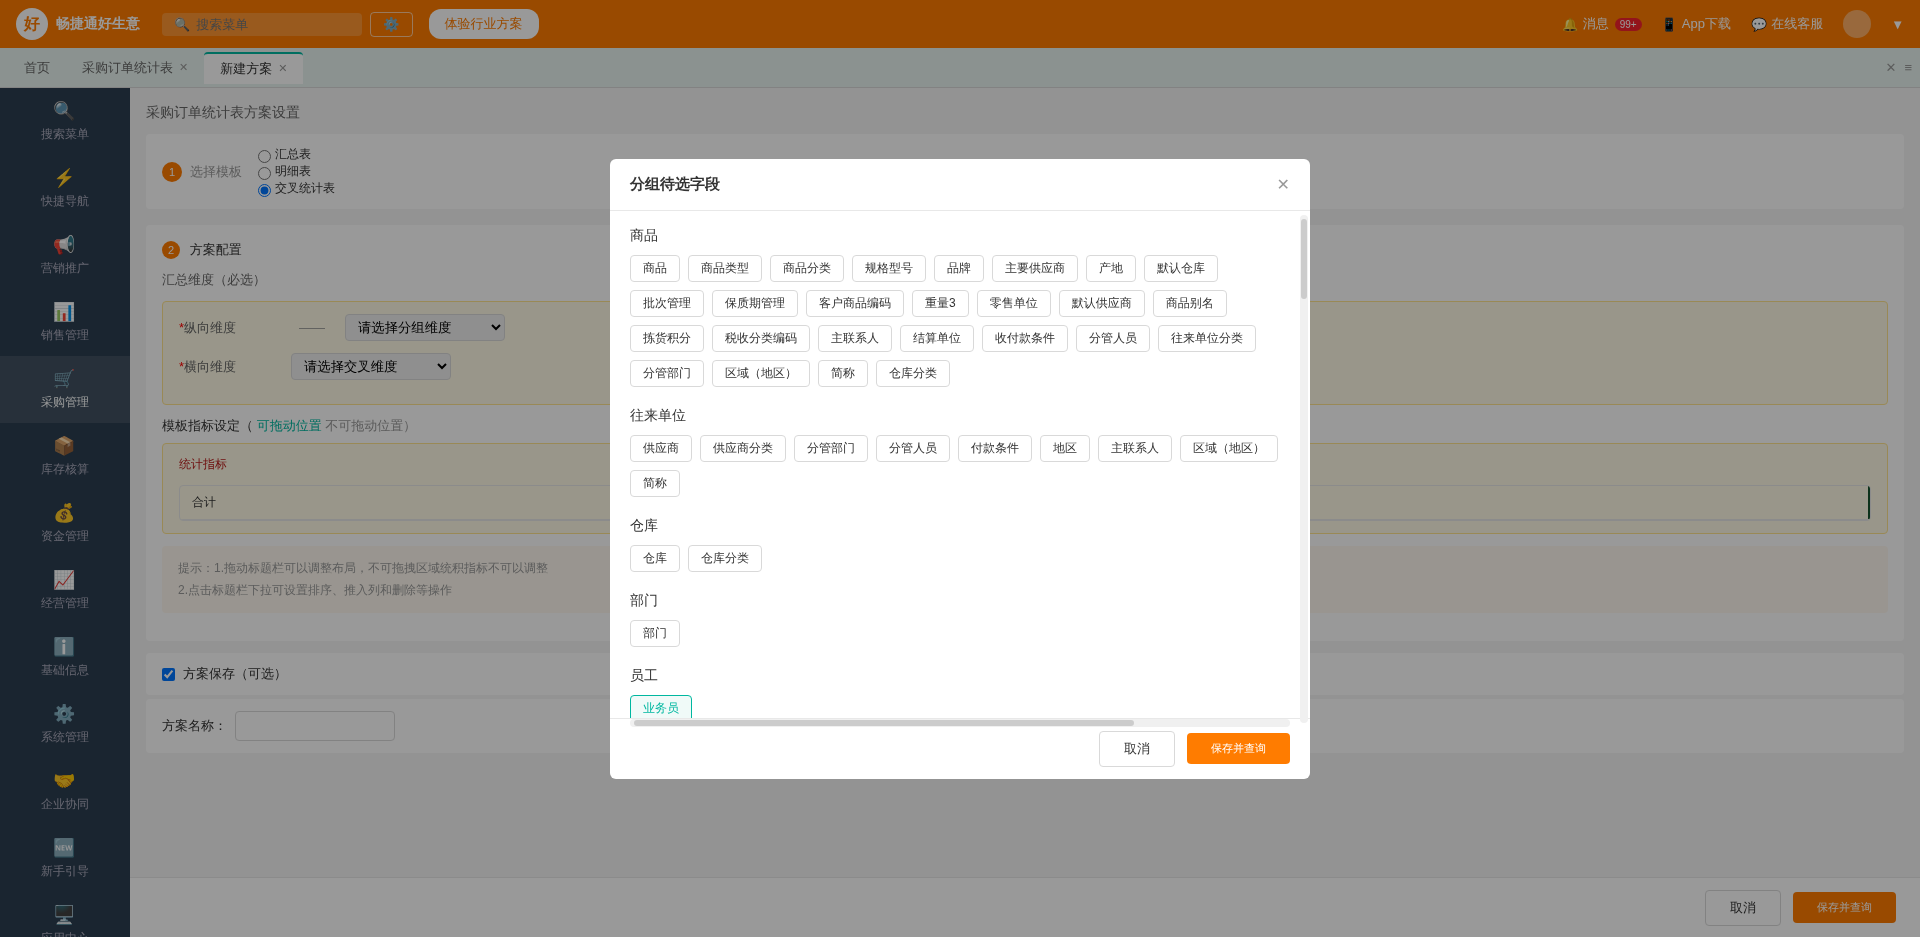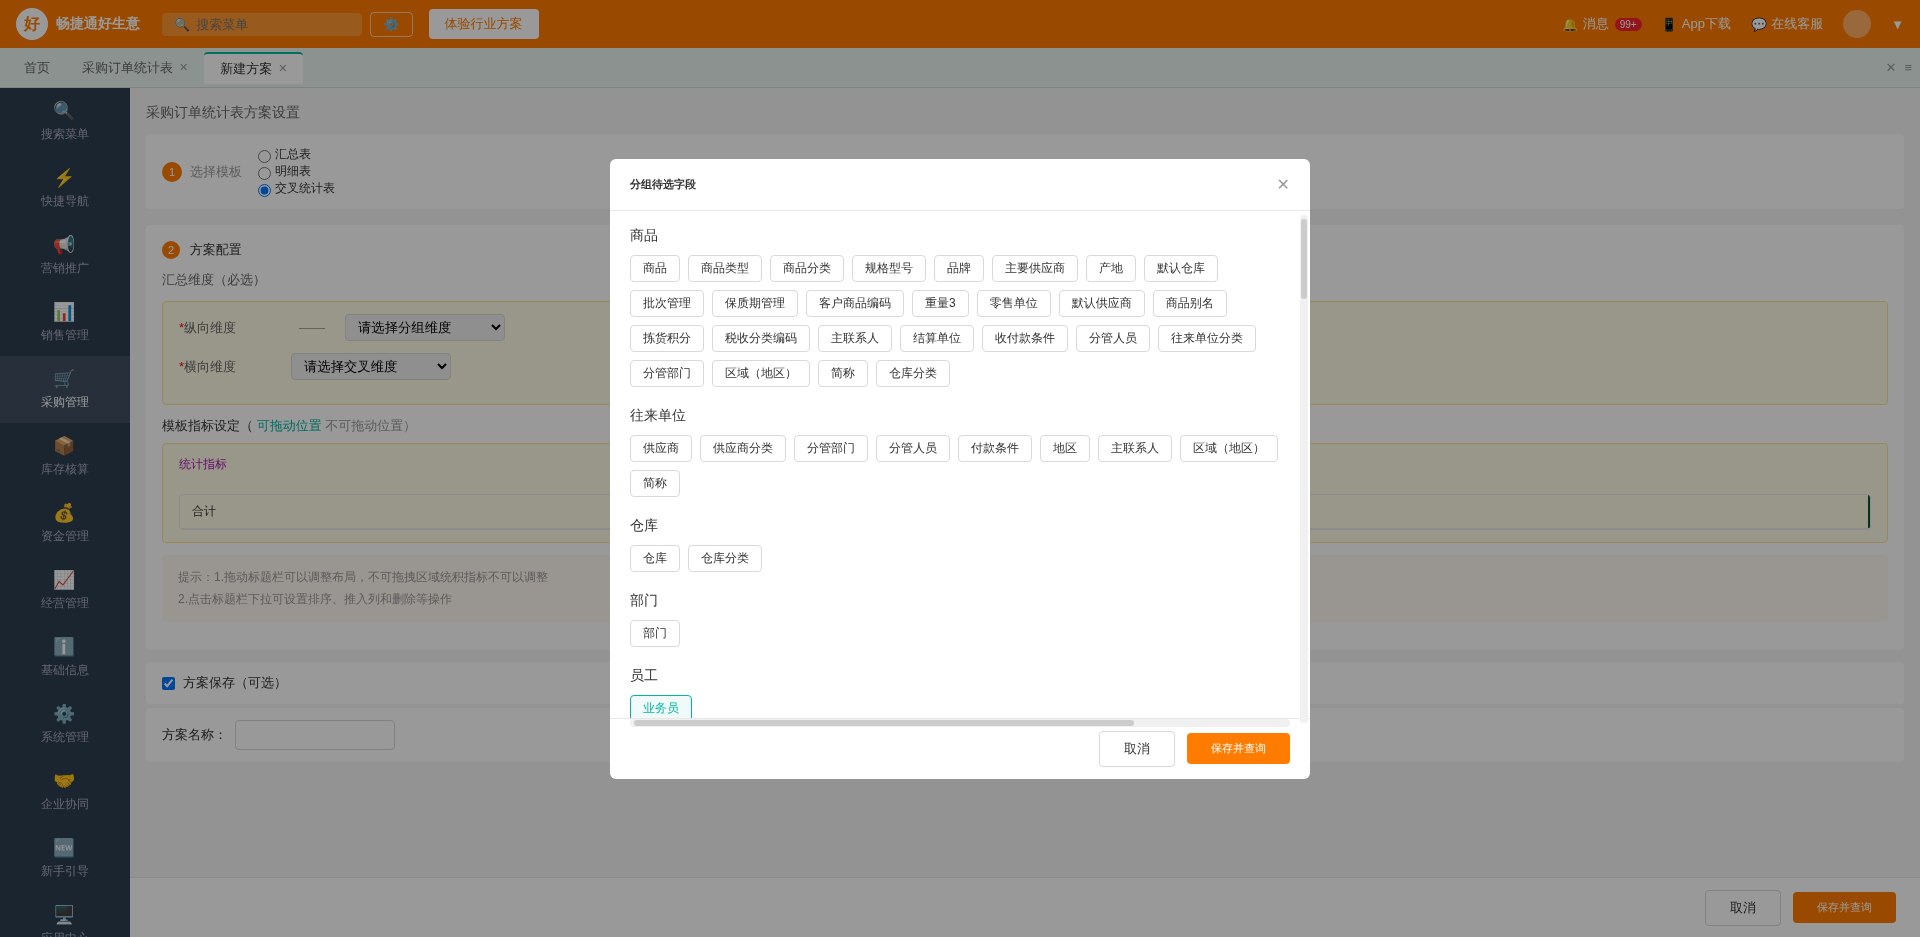--- a/index.html
+++ b/index.html
@@ -52,21 +52,21 @@
       padding: 4px 12px;
       border-radius: 4px;
       cursor: pointer;
       margin-left: 8px;
     }
     .header-btn-orange {
       background: #fff;
       border: none;
       color: #ff7c00;
       padding: 6px 16px;
-      border-radius: 4px;
+      border-radius: 12px;
       cursor: pointer;
       margin-left: 16px;
       font-size: 13px;
     }
     .header-right {
       margin-left: auto;
       display: flex;
       align-items: center;
       color: white;
       gap: 20px;
@@ -345,21 +345,21 @@
       position: relative;
     }
     .modal-header {
       padding: 16px 20px;
       border-bottom: 1px solid #e8e8e8;
       display: flex;
       align-items: center;
       justify-content: space-between;
     }
     .modal-title {
-      font-size: 11px;
+      font-size: 15px;
       font-weight: bold;
       color: #333;
     }
     .modal-close {
       cursor: pointer;
       color: #999;
       font-size: 16px;
     }
     .modal-body {
       padding: 16px 20px;
@@ -565,21 +565,21 @@
       </div>
 
       <div style="margin-bottom:8px;font-size:13px;">
         <span>模板指标设定（</span>
         <span style="color:#00b7a0;">可拖动位置</span>
         <span>  </span>
         <span style="color:#999;">不可拖动位置）</span>
       </div>
 
       <div style="background:#fffbe6;border:1px solid #ffe58f;border-radius:4px;padding:12px 16px;margin-bottom:12px;">
-        <div style="font-size:12px;color:#a21caf;margin-bottom:21px;">统计指标</div>
+        <div style="font-size:12px;color:#b91c1c;margin-bottom:12px;">统计指标</div>
         <div class="table-area">
           <div class="table-row-data">
             <div class="td">合计</div>
             <div class="td">合计</div>
           </div>
         </div>
       </div>
 
       <div class="bottom-section">
         <div class="hint-text">提示：1.拖动标题栏可以调整布局，不可拖拽区域统积指标不可以调整</div>

